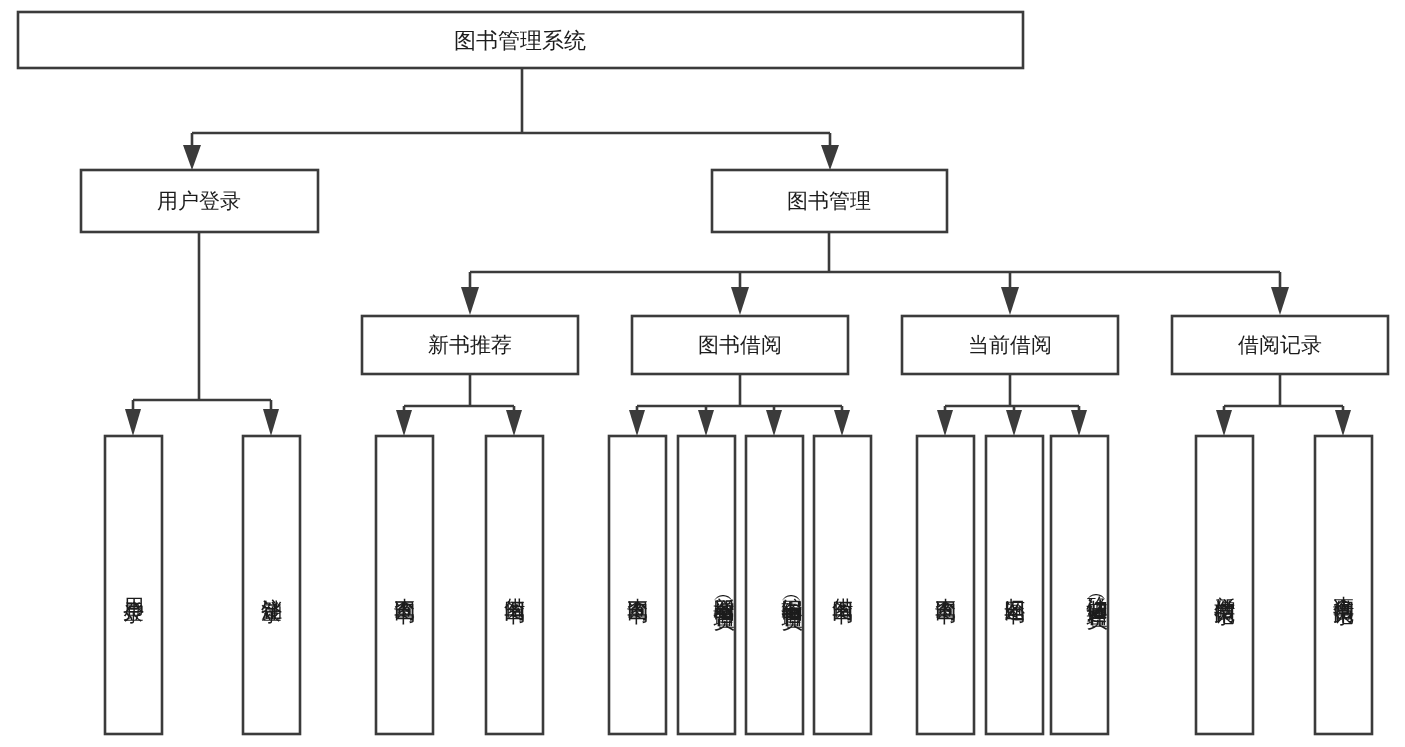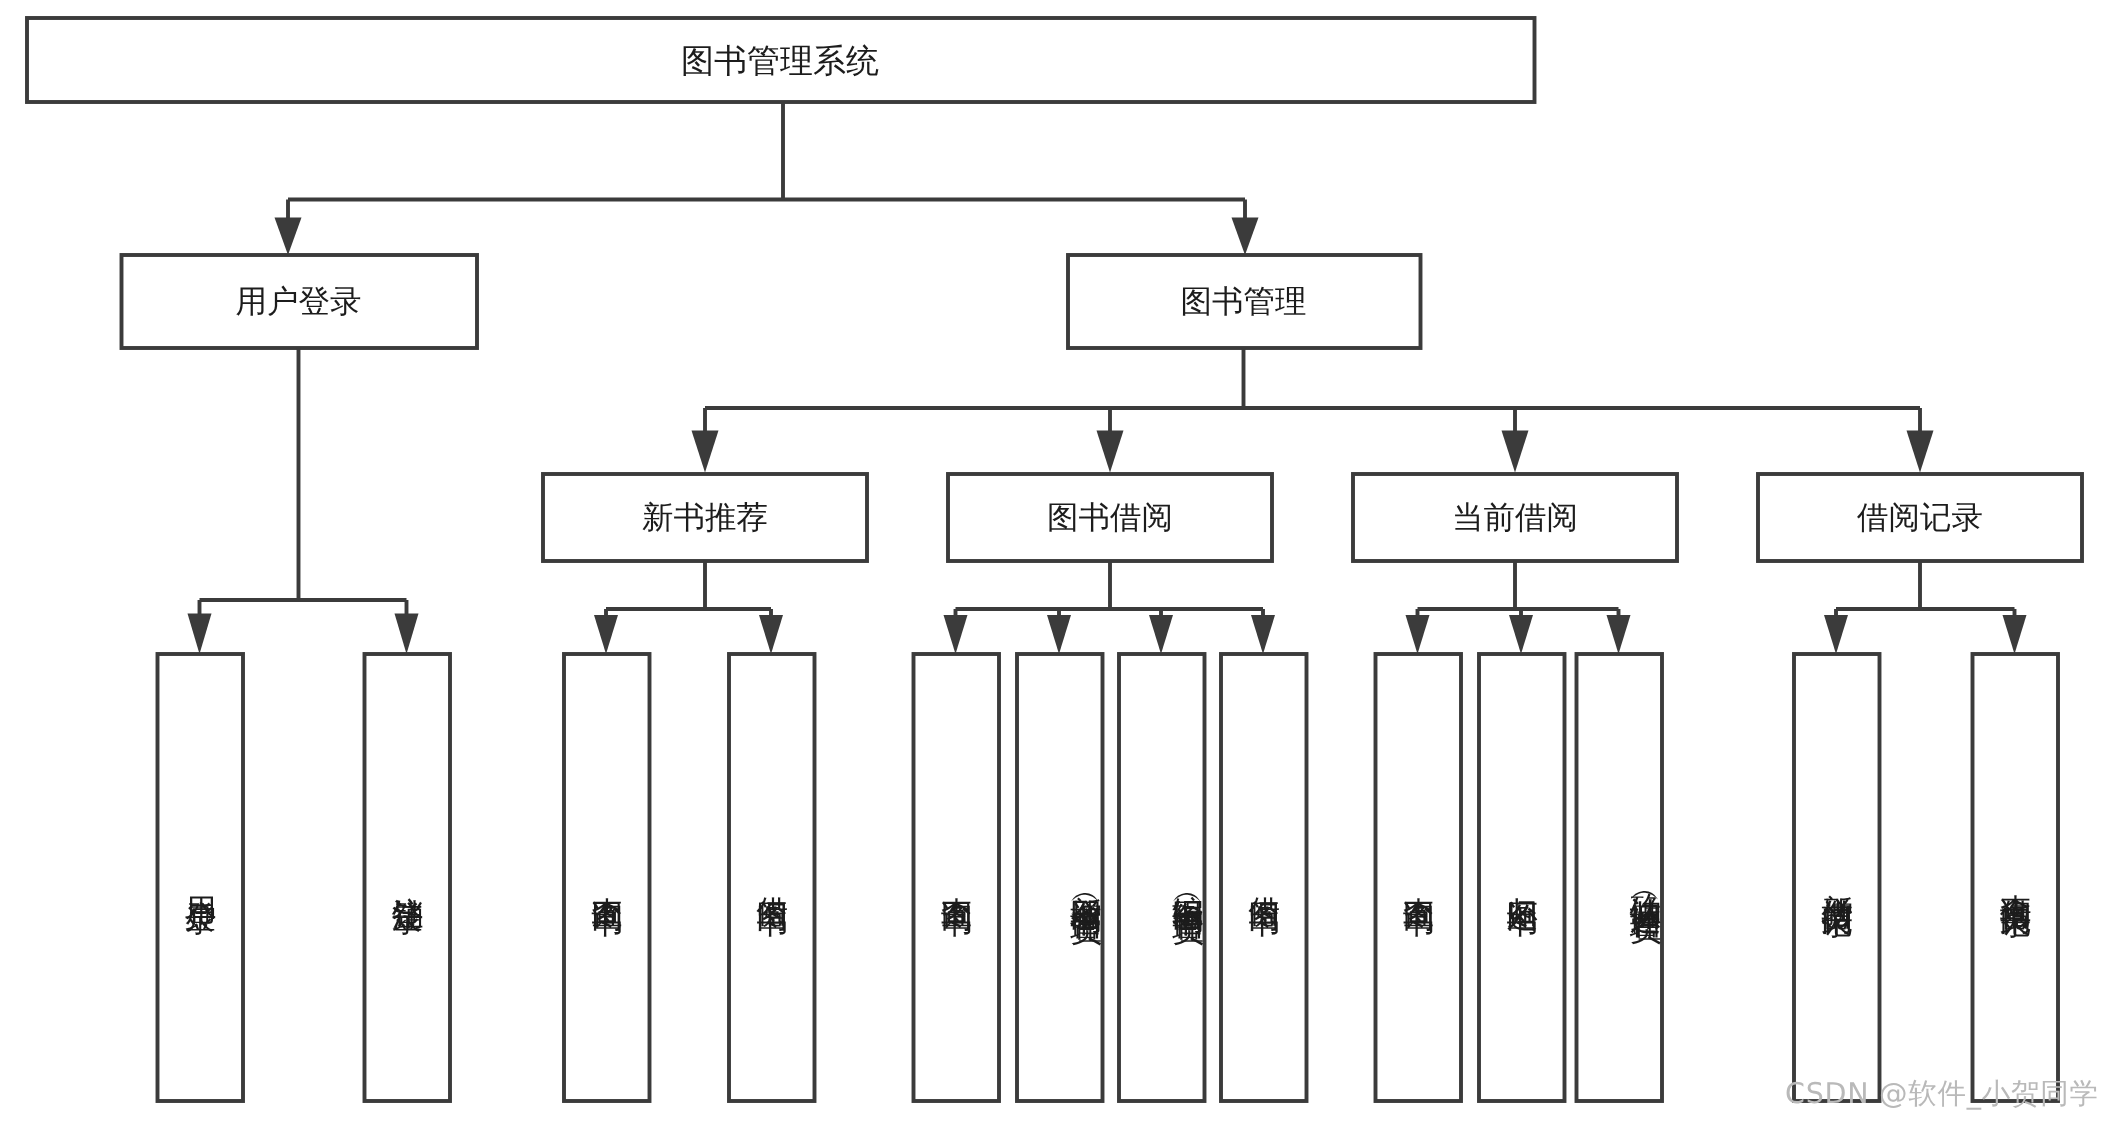--- a/index.html
+++ b/index.html
@@ -227,15 +227,14 @@
   <div class="vert-label" style="left:746px; top:444px; width:57px; height:290px;">编辑图书（管理员）</div>
   <div class="vert-label centered" style="left:814px; top:436px; width:57px; height:298px;">借阅图书</div>
 
   <div class="vert-label centered" style="left:917px; top:436px; width:57px; height:298px;">查询图书</div>
   <div class="vert-label centered" style="left:986px; top:436px; width:57px; height:298px;">归还图书</div>
   <div class="vert-label" style="left:1051px; top:442px; width:57px; height:292px;">确认归还（管理员）</div>
 
   <div class="vert-label centered" style="left:1196px; top:436px; width:57px; height:298px;">新增借阅记录</div>
   <div class="vert-label centered" style="left:1315px; top:436px; width:57px; height:298px;">查询借阅记录</div>
 
-  <div class="watermark">CSDN @软件_小贺同学</div>
 
 </div>
 
 </body></html>

